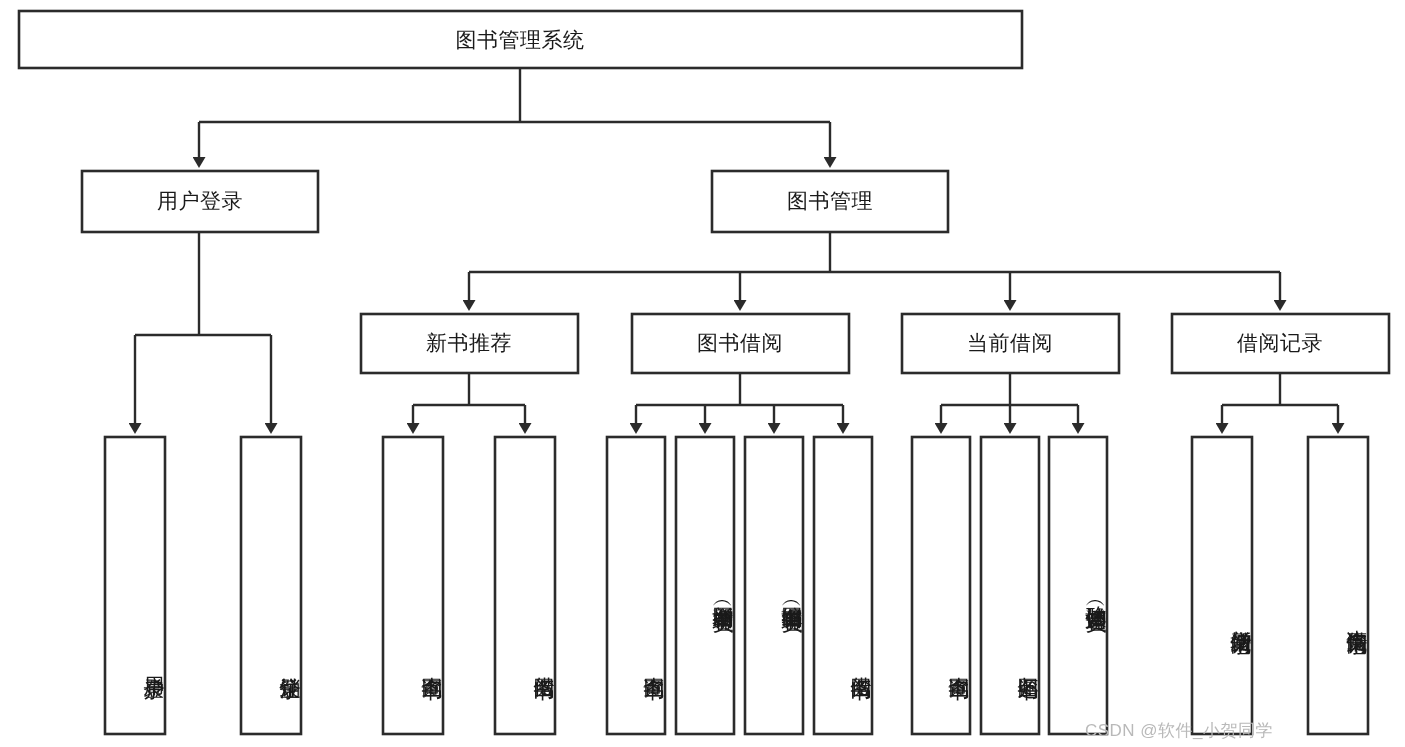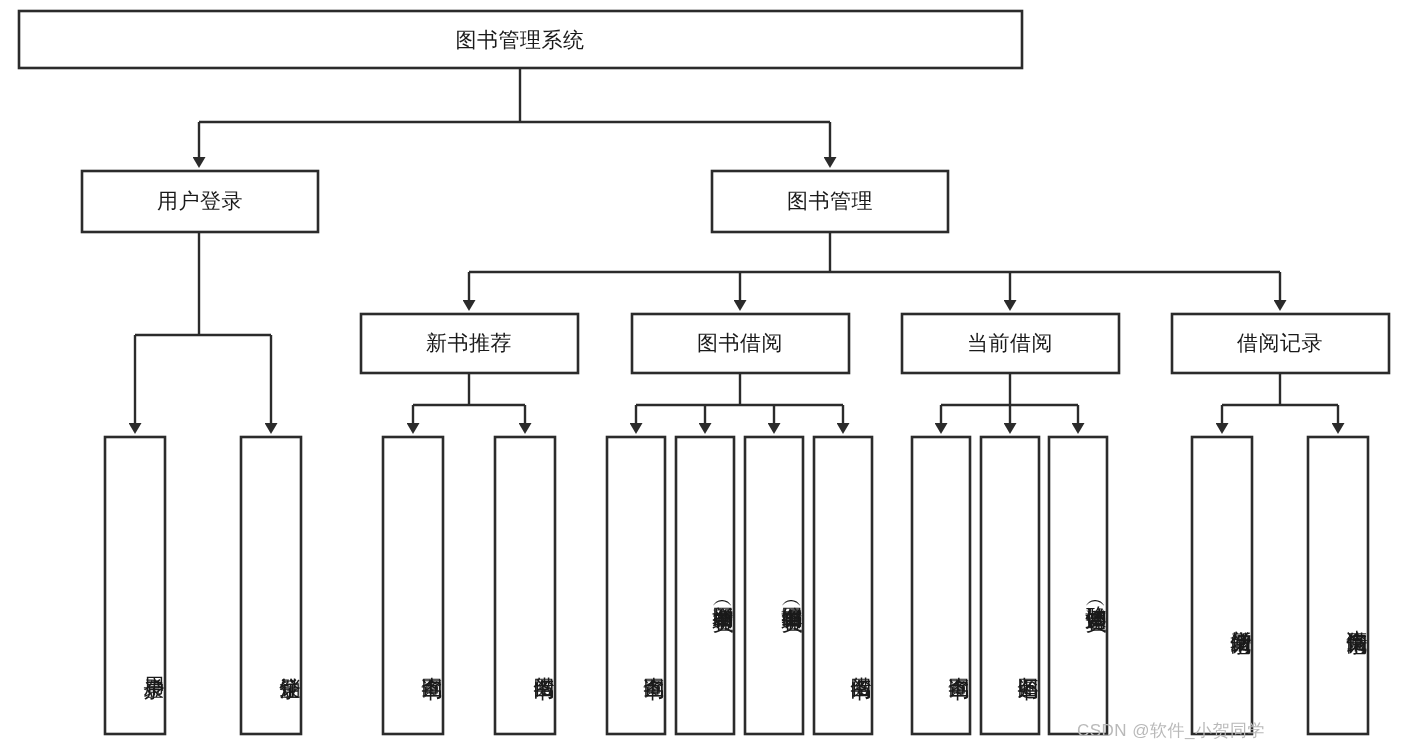--- a/index.html
+++ b/index.html
@@ -62,21 +62,21 @@
     line-height: 1.08;
     letter-spacing: 1px;
     display: flex;
     align-items: flex-start;
     justify-content: center;
     white-space: nowrap;
     pointer-events: none;
   }
   .watermark {
     position: absolute;
-    right: 16px;
+    right: 8px;
     bottom: 5px;
     font-family: "Liberation Sans", "DejaVu Sans", sans-serif;
     font-size: 17px;
     color: #b9b9b9;
     letter-spacing: 0.5px;
     white-space: nowrap;
   }
 </style>
 </head>
 <body>

